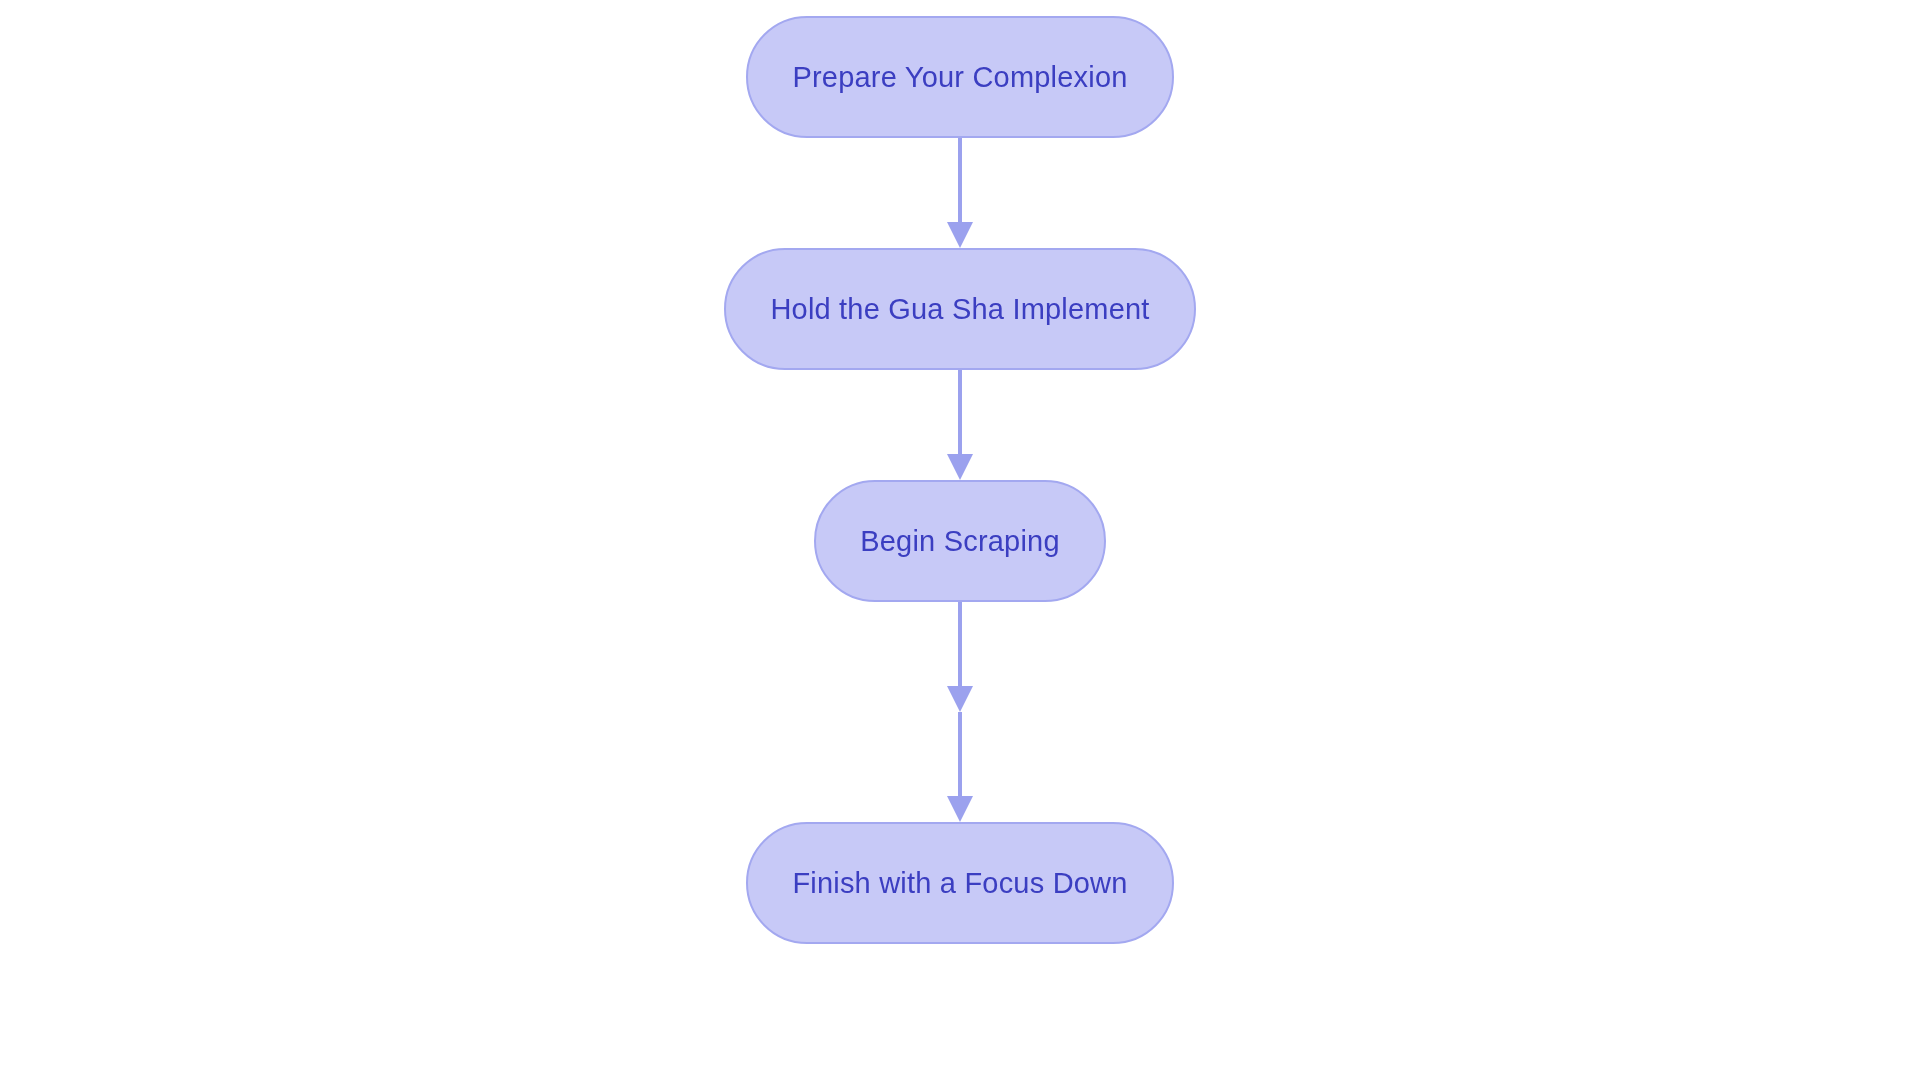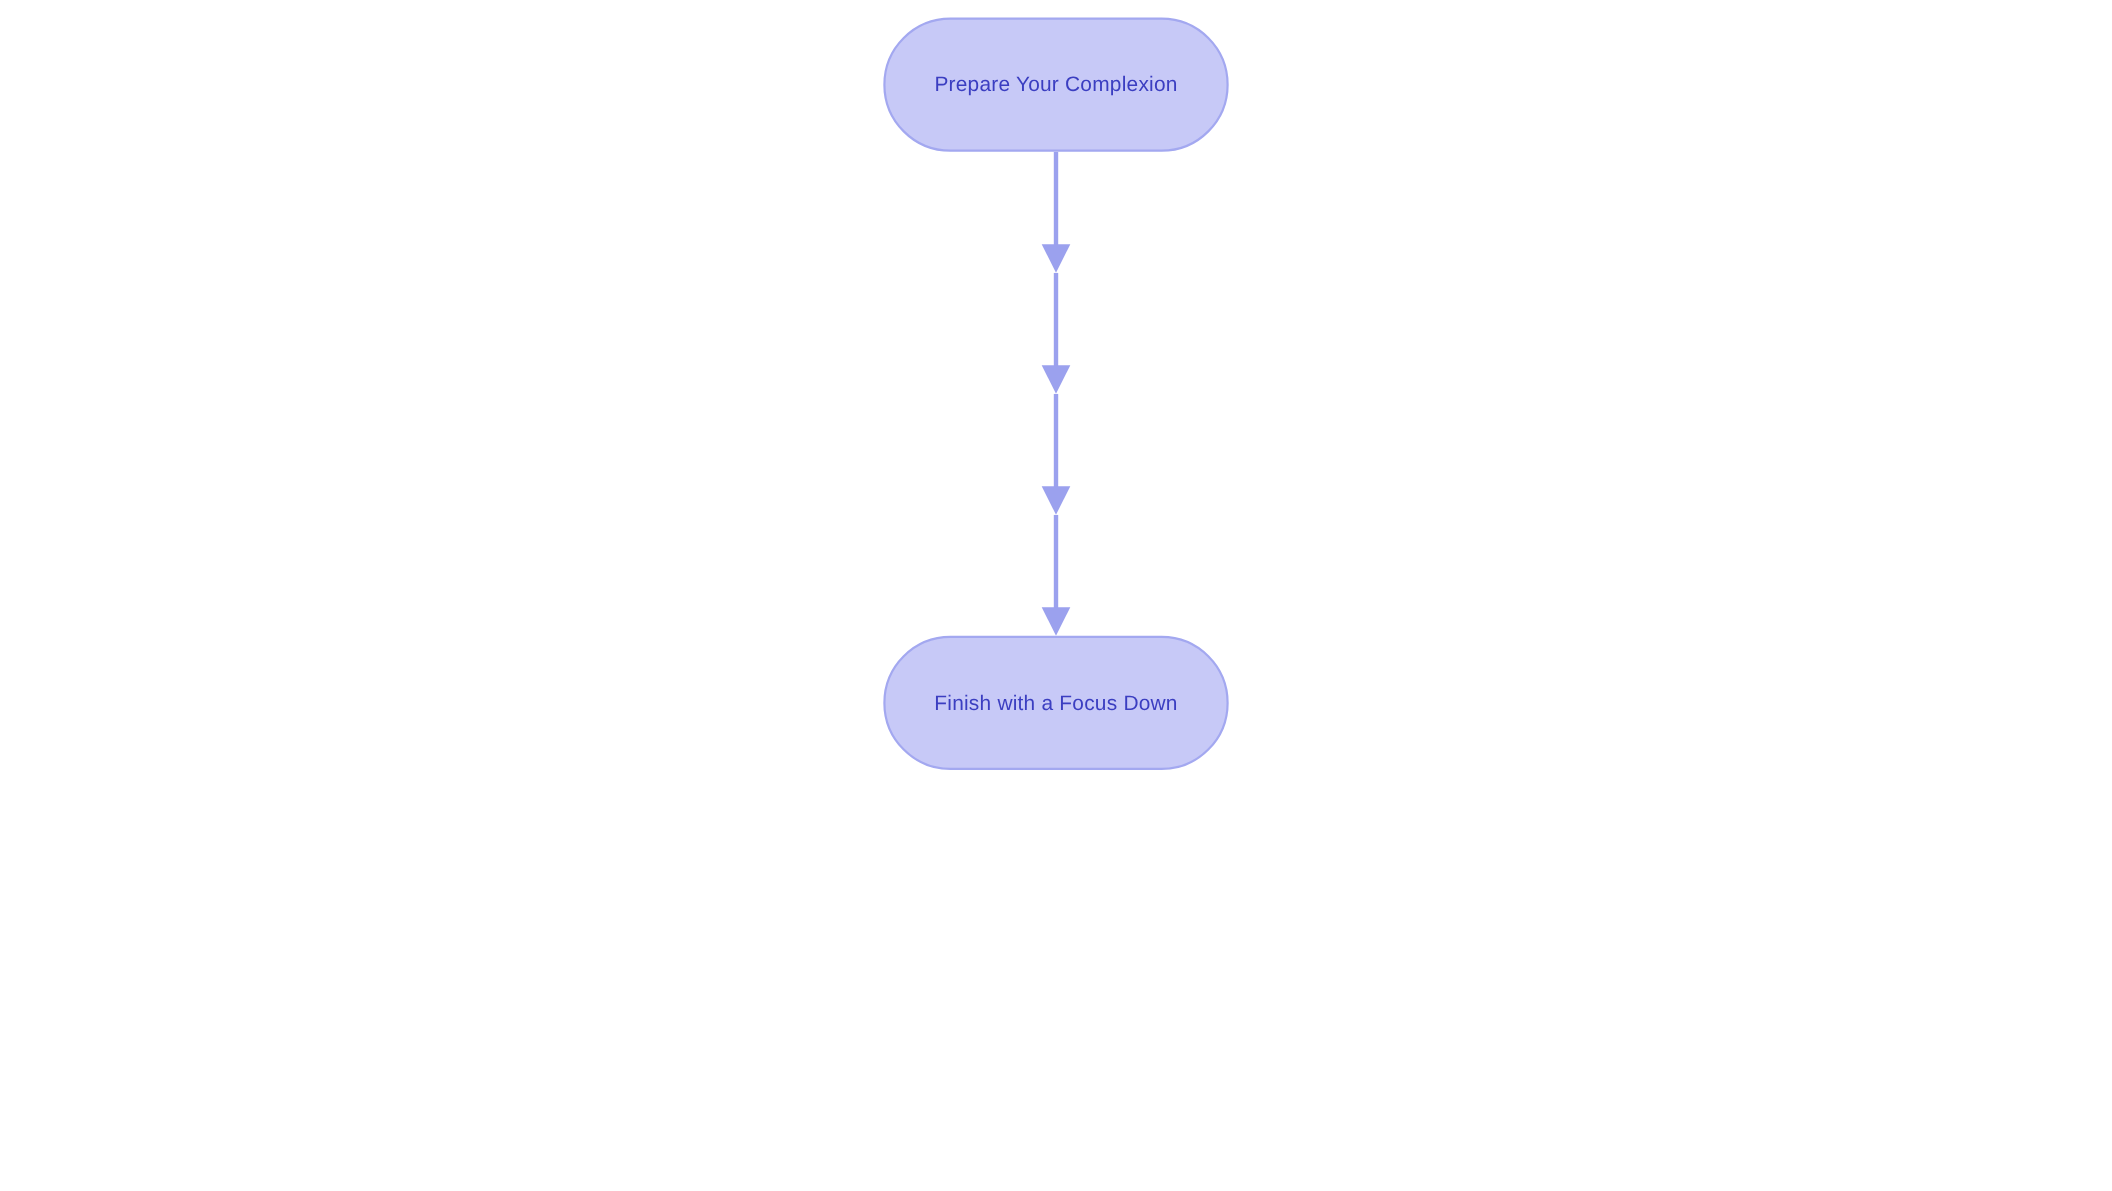--- a/index.html
+++ b/index.html
@@ -30,21 +30,21 @@
     border: 2px solid var(--node-border, #a3a8f0);
     box-sizing: border-box;
     display: flex;
     align-items: center;
     justify-content: center;
     padding: 0 44px;
     flex: 0 0 auto;
   }
   .flow-node .node-label {
     color: var(--node-text, #3b3ec1);
-    font-size: 19px;
+    font-size: 29px;
     font-weight: 400;
     letter-spacing: 0.2px;
     white-space: nowrap;
     line-height: 1;
   }
   .flow-arrow {
     flex: 0 0 auto;
     display: block;
     width: 28px;
     height: 110px;
@@ -64,26 +64,32 @@
 
   <div class="flow-node">
     <span class="node-label">Prepare Your Complexion</span>
   </div>
 
   <svg class="flow-arrow" viewBox="0 0 28 110">
     <line class="arrow-line" x1="14" y1="0" x2="14" y2="86"></line>
     <polygon class="arrow-head" points="1,84 27,84 14,110"></polygon>
   </svg>
 
+  <div class="flow-node">
+    <span class="node-label">Hold the Gua Sha Implement</span>
+  </div>
 
   <svg class="flow-arrow" viewBox="0 0 28 110">
     <line class="arrow-line" x1="14" y1="0" x2="14" y2="86"></line>
     <polygon class="arrow-head" points="1,84 27,84 14,110"></polygon>
   </svg>
 
+  <div class="flow-node">
+    <span class="node-label">Begin Scraping</span>
+  </div>
 
   <svg class="flow-arrow" viewBox="0 0 28 110">
     <line class="arrow-line" x1="14" y1="0" x2="14" y2="86"></line>
     <polygon class="arrow-head" points="1,84 27,84 14,110"></polygon>
   </svg>
 
 
   <svg class="flow-arrow" viewBox="0 0 28 110">
     <line class="arrow-line" x1="14" y1="0" x2="14" y2="86"></line>
     <polygon class="arrow-head" points="1,84 27,84 14,110"></polygon>

